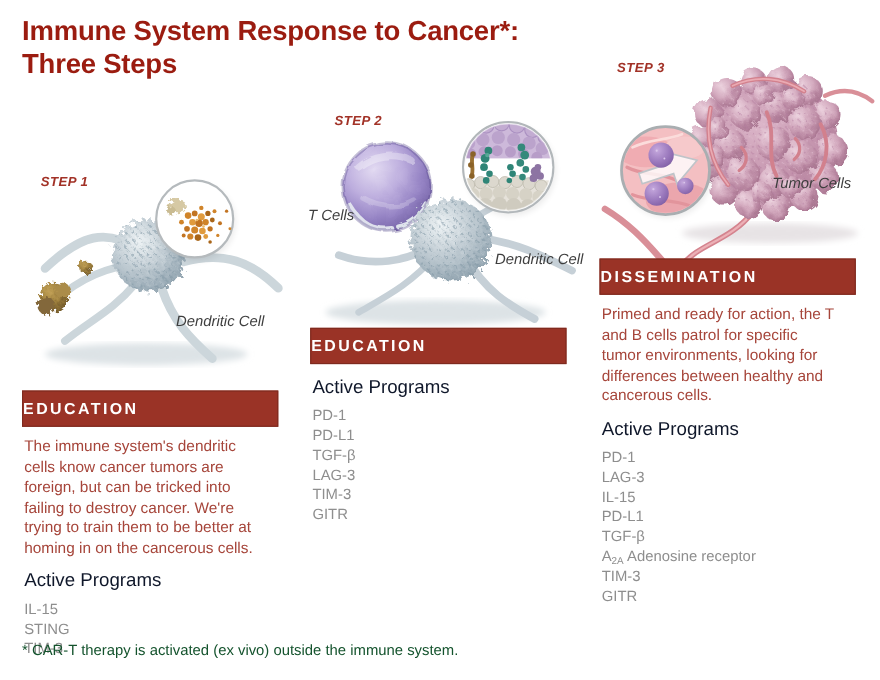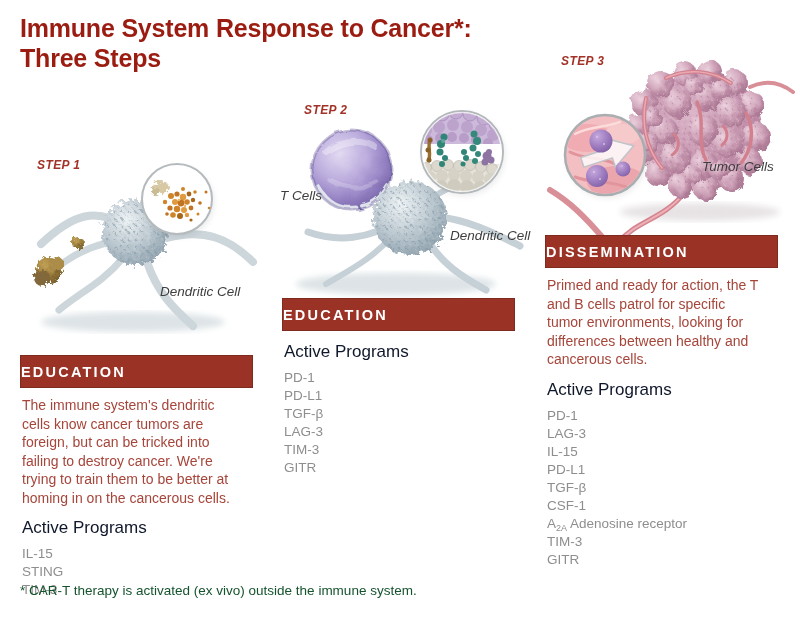--- a/index.html
+++ b/index.html
@@ -421,21 +421,20 @@
       <span class="banner-text">DISSEMINATION</span>
     </div>
     <p class="desc">Primed and ready for action, the T and B cells patrol for specific tumor environments, looking for differences between healthy and cancerous cells.</p>
     <div class="ap-heading">Active Programs</div>
     <ul class="programs">
       <li>PD-1</li>
       <li>LAG-3</li>
       <li>IL-15</li>
       <li>PD-L1</li>
       <li>TGF-β</li>
-      <li>CSF-1</li>
       <li><span>A</span><sub>2A</sub><span> Adenosine receptor</span></li>
       <li>TIM-3</li>
       <li>GITR</li>
     </ul>
   </div>
 
   <div class="footnote">* CAR-T therapy is activated (ex vivo) outside the immune system.</div>
 
 </div>
 

